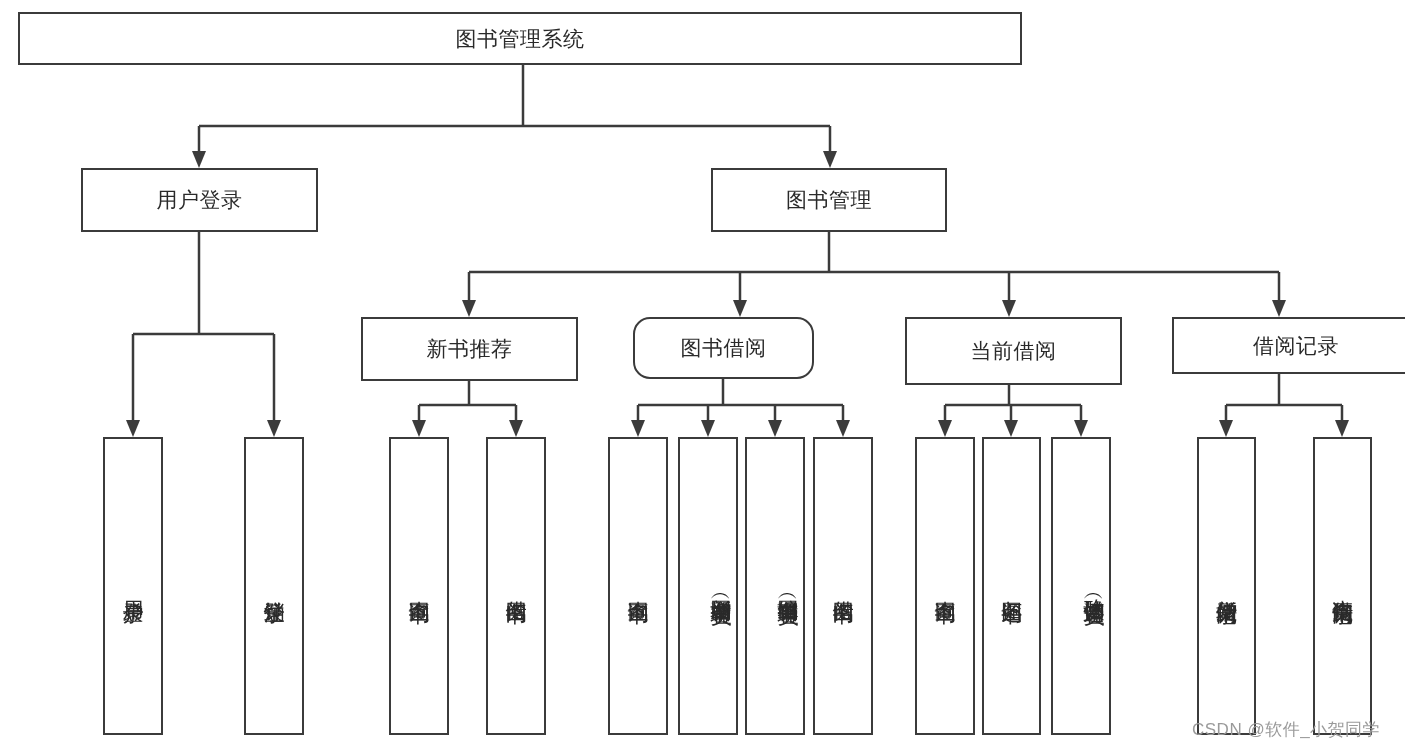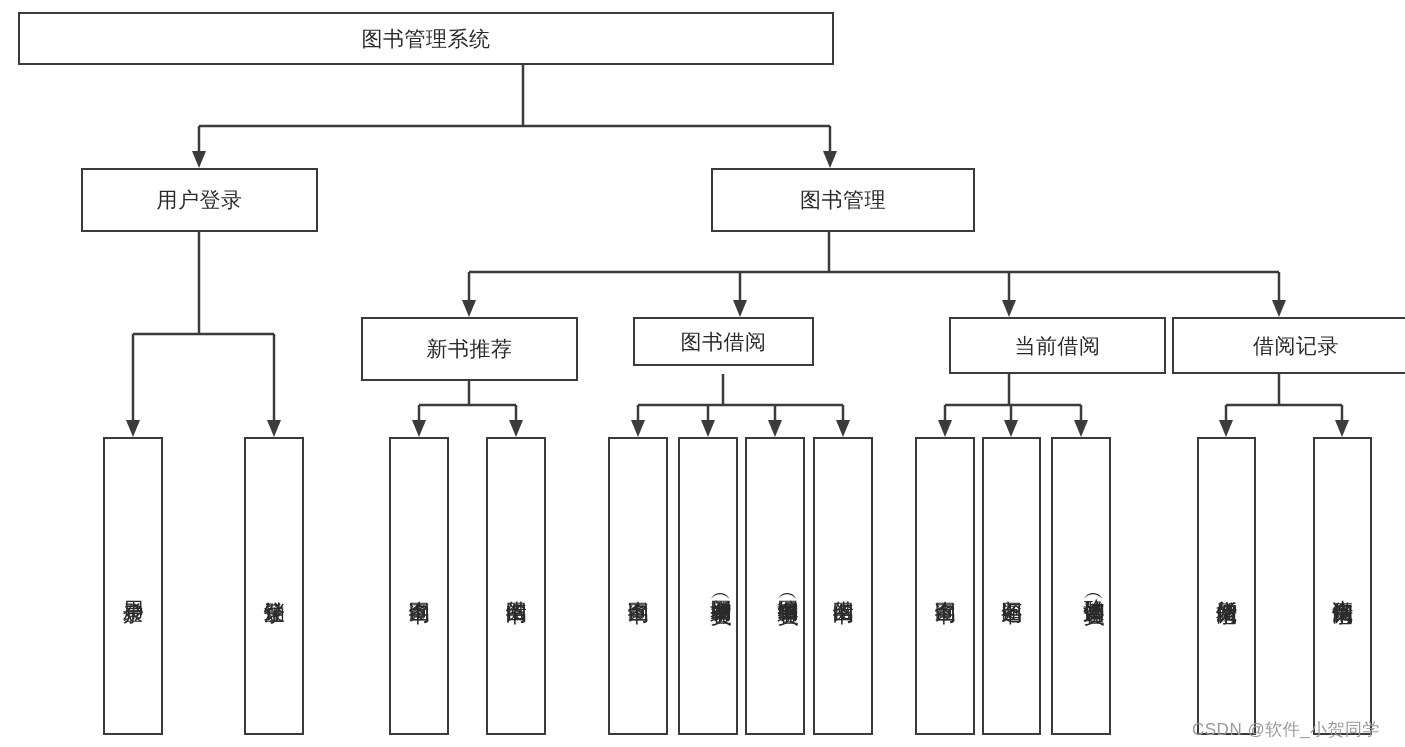--- a/index.html
+++ b/index.html
@@ -119,36 +119,36 @@
       <line x1="1081" y1="405" x2="1081" y2="421" stroke="#3b3b3b" stroke-width="2.5"></line>
       <polygon points="1074,420 1088,420 1081,437" fill="#3b3b3b"></polygon>
       <line x1="1279" y1="374" x2="1279" y2="405" stroke="#3b3b3b" stroke-width="2.5"></line>
       <line x1="1226" y1="405" x2="1342" y2="405" stroke="#3b3b3b" stroke-width="2.5"></line>
       <line x1="1226" y1="405" x2="1226" y2="421" stroke="#3b3b3b" stroke-width="2.5"></line>
       <polygon points="1219,420 1233,420 1226,437" fill="#3b3b3b"></polygon>
       <line x1="1342" y1="405" x2="1342" y2="421" stroke="#3b3b3b" stroke-width="2.5"></line>
       <polygon points="1335,420 1349,420 1342,437" fill="#3b3b3b"></polygon>
     </svg>
   <div id="nodes-layer">
-      <div class="node horiz" style="left: 18px; top: 12px; width: 816px; height: 53px;">
+      <div class="node horiz" style="left: 18px; top: 12px; width: 1004px; height: 53px;">
         <span>图书管理系统</span>
       </div>
       <div class="node horiz" style="left: 81px; top: 168px; width: 237px; height: 64px;">
         <span>用户登录</span>
       </div>
-      <div class="node horiz" style="left: 711px; top: 168px; width: 264px; height: 64px;">
+      <div class="node horiz" style="left: 711px; top: 168px; width: 236px; height: 64px;">
         <span>图书管理</span>
       </div>
       <div class="node horiz" style="left: 361px; top: 317px; width: 217px; height: 64px;">
         <span>新书推荐</span>
       </div>
-      <div class="node horiz" style="left: 633px; top: 317px; width: 181px; height: 49px;">
+      <div class="node horiz" style="left: 633px; top: 317px; width: 181px; height: 62px; border-radius: 17px;">
         <span>图书借阅</span>
       </div>
-      <div class="node horiz" style="left: 949px; top: 317px; width: 217px; height: 57px;">
+      <div class="node horiz" style="left: 905px; top: 317px; width: 217px; height: 68px;">
         <span>当前借阅</span>
       </div>
       <div class="node horiz" style="left: 1172px; top: 317px; width: 248px; height: 57px;">
         <span>借阅记录</span>
       </div>
       <div class="node vert" style="left: 103px; top: 437px; width: 60px; height: 298px;">
         <span class="vtext">用户登录</span>
       </div>
       <div class="node vert" style="left: 244px; top: 437px; width: 60px; height: 298px;">
         <span class="vtext">注销登录</span>

